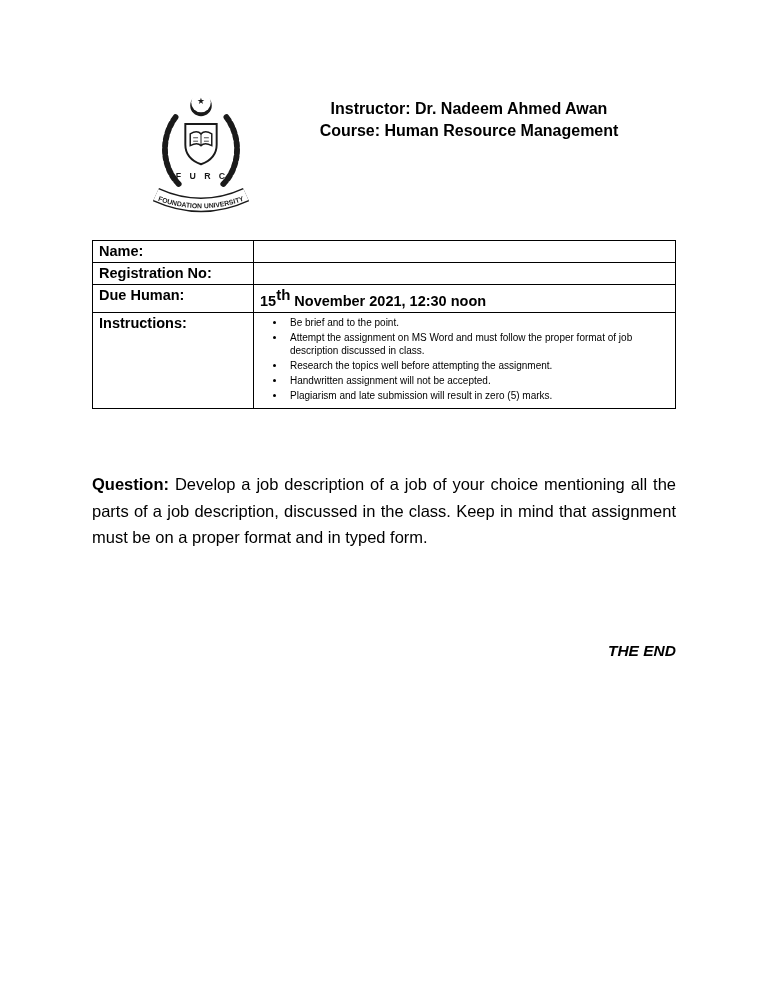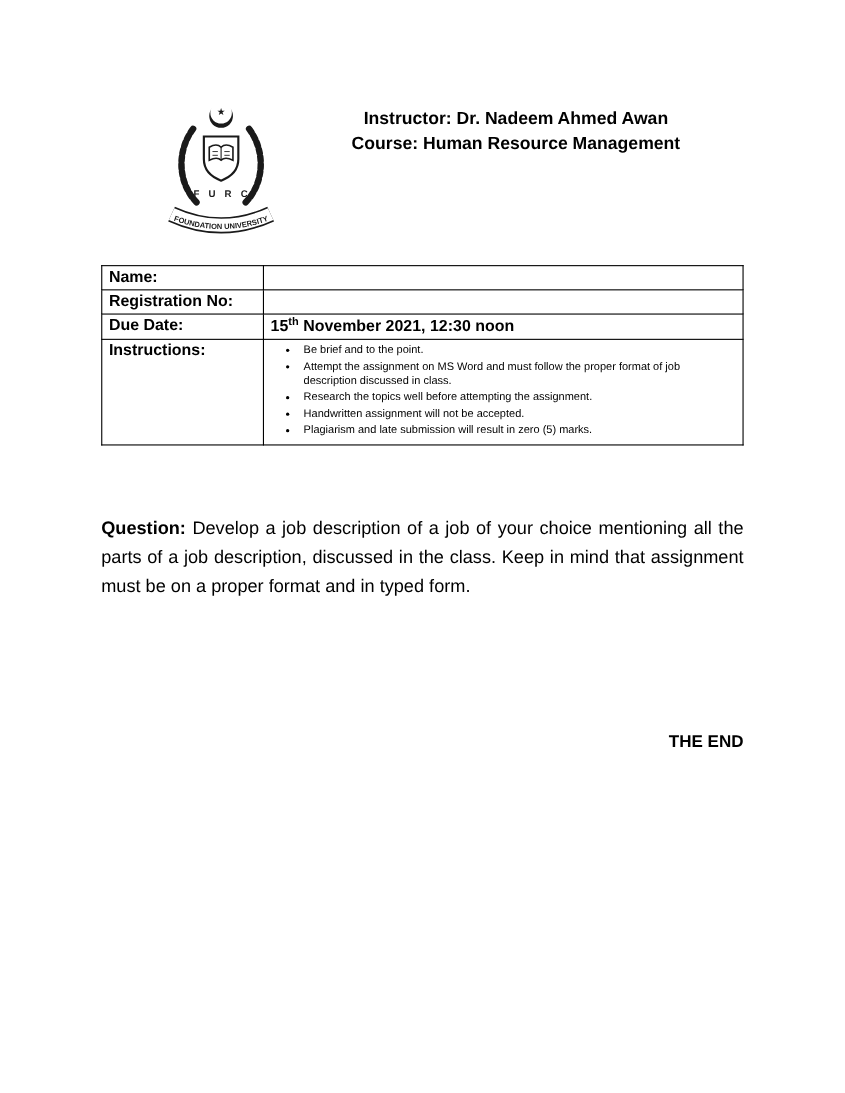--- a/index.html
+++ b/index.html
@@ -29,51 +29,52 @@
 
   
   .info-table {
     width:100%;
     border-collapse:collapse;
     margin-top:14px;
     font-size:14.5px;
   }
   .info-table td {
     border:1px solid #000;
-    padding:1px 8px 2px 6px;
+    padding:1px 22px 2px 6px;
     vertical-align:top;
     line-height:1.25;
   }
   .info-table td.lbl { width:132px; font-weight:bold; }
   .info-table td.due { font-weight:bold; }
-  .info-table td.due sup { font-size:10px; }
+  .info-table td.due sup { font-size:15px; }
   .empty-cell { min-height:16px; }
 
   ul.instr {
     margin:2px 0 4px 0;
     padding-left:26px;
     font-size:10px;
   }
   ul.instr li { margin:0 0 2px 0; line-height:1.3; padding-left:4px; }
 
   
   .question {
     margin-top:62px;
     font-size:16.5px;
     line-height:1.6;
     text-align:justify;
   }
   .question .qlabel { font-weight:bold; }
 
   
   .the-end {
-    margin-top:120px;
+    margin-top:92px;
     text-align:right;
     font-weight:bold;
     font-size:15.5px;
+    font-style:italic;
   }
 
   
   .logo-svg text { font-family:"Liberation Sans", sans-serif; fill:#1a1a1a; }
 </style>
 </head>
 <body>
 
 <div class="page">
   <div class="content">
@@ -130,21 +131,21 @@
               <div class="empty-cell"></div>
             </td>
         </tr>
         <tr>
           <td class="lbl">Registration No:</td>
           <td>
               <div class="empty-cell"></div>
             </td>
         </tr>
         <tr>
-          <td class="lbl">Due Date:</td>
+          <td class="lbl">Due Human:</td>
           <td class="due"><span>15</span><sup>th</sup><span> November 2021, 12:30 noon</span></td>
         </tr>
         <tr>
           <td class="lbl">Instructions:</td>
           <td>
             <ul class="instr">
               <li>Be brief and to the point.</li>
               <li>Attempt the assignment on MS Word and must follow the proper format of job description discussed in class.</li>
               <li>Research the topics well before attempting the assignment.</li>
               <li>Handwritten assignment will not be accepted.</li>

